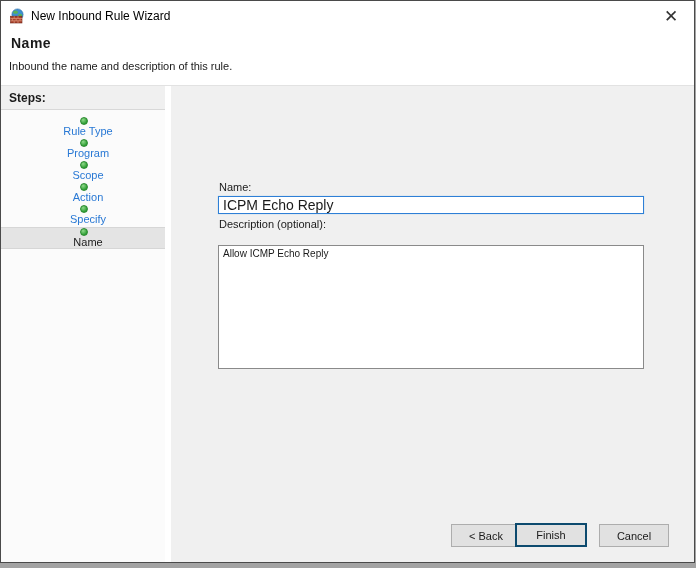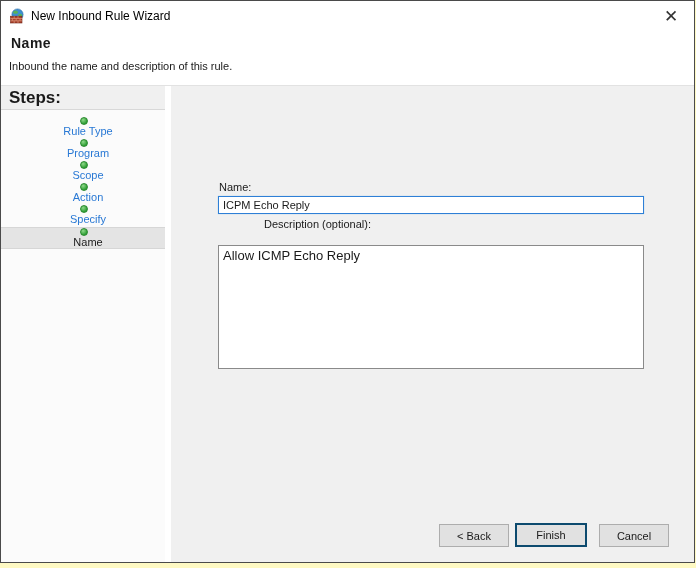--- a/index.html
+++ b/index.html
@@ -1,59 +1,59 @@
 <!DOCTYPE html>
 <html><head>
 <meta charset="utf-8">
 <style>
   html,body{margin:0;padding:0;background:#ffffff;}
   *{box-sizing:border-box;font-family:"Liberation Sans","DejaVu Sans",sans-serif;}
-  .stage{position:relative;width:696px;height:568px;background:#fef9c3;overflow:hidden;}
+  .stage{position:relative;width:696px;height:568px;background:#a3a3a3;overflow:hidden;}
   .window{position:absolute;left:0;top:0;width:695px;height:563px;background:#ffffff;
           border:1px solid #4a4a4a;}
   
   .titlebar{position:absolute;left:0;top:0;width:100%;height:30px;background:#ffffff;}
   .app-icon{position:absolute;left:8px;top:7px;width:16px;height:16px;}
   .title-text{position:absolute;left:30px;top:0;height:30px;line-height:30px;
               font-size:12px;color:#000000;}
   .close-btn{position:absolute;right:8px;top:2px;width:30px;height:26px;display:flex;
              align-items:center;justify-content:center;font-size:17px;color:#333333;
              cursor:default;background:transparent;border:none;}
   
   .page-heading{position:absolute;left:10px;top:34px;font-size:14px;font-weight:bold;
                 color:#1a1a1a;letter-spacing:.5px;}
   .page-subtitle{position:absolute;left:8px;top:59px;font-size:11px;color:#1a1a1a;}
   .header-divider{position:absolute;left:0;top:84px;width:100%;height:1px;background:#e2e2e2;}
   
   .sidebar{position:absolute;left:0;top:85px;width:164px;bottom:0;background:#fbfbfb;}
   .steps-header{height:24px;line-height:24px;padding-left:8px;background:#f0f0f0;
-                border-bottom:1px solid #d8d8d8;font-size:17px;font-weight:bold;color:#1a1a1a;}
+                border-bottom:1px solid #d8d8d8;font-size:12px;font-weight:bold;color:#1a1a1a;}
   .steps-list{position:absolute;left:0;top:31px;width:100%;}
   .step-item{display:flex;align-items:center;height:22px;padding-left:10px;cursor:default;flex-direction:column;}
   .step-item.active{background:#e4e4e4;border-top:1px solid #d6d6d6;border-bottom:1px solid #d6d6d6;height:22px;}
   .step-bullet{width:8px;height:8px;border-radius:50%;flex:0 0 8px;margin-right:8px;
                background:radial-gradient(circle at 35% 30%,#8fd98a,#2f9e35 70%);
                border:1px solid #2a8a2f;}
   .step-label{font-size:11px;color:#2878d4;}
   .step-item.active .step-label{color:#1a1a1a;}
   
   .content{position:absolute;left:170px;top:85px;right:0;bottom:0;background:#f0f0f0;}
   .field-label{position:absolute;font-size:11px;color:#1a1a1a;}
   .name-label{left:48px;top:95px;}
   .name-input{position:absolute;left:47px;top:110px;width:426px;height:18px;
-              border:1px solid #2e7fd6;background:#ffffff;font-size:11px;color:#1a1a1a;
+              border:1px solid #2e7fd6;background:#ffffff;font-size:14px;color:#1a1a1a;
               padding:1px 4px;outline:none;box-shadow:0 0 1px #9cc7ee;}
-  .desc-label{left:48px;top:132px;margin-left:45px;}
+  .desc-label{left:48px;top:132px;}
   .desc-textarea{position:absolute;left:47px;top:159px;width:426px;height:124px;
-                 border:1px solid #8a8a8a;background:#ffffff;font-size:13px;color:#1a1a1a;
+                 border:1px solid #8a8a8a;background:#ffffff;font-size:10px;color:#1a1a1a;
                  padding:2px 4px;resize:none;outline:none;}
   
   .btn{position:absolute;top:438px;height:23px;background:#e1e1e1;border:1px solid #adadad;
        font-size:11px;color:#1a1a1a;cursor:default;padding:0;}
-  .btn-back{left:268px;width:70px;}
+  .btn-back{left:280px;width:70px;}
   .btn-finish{left:344px;width:72px;height:24px;top:437px;border:2px solid #0c4a6e;background:#e1e1e1;}
   .btn-cancel{left:428px;width:70px;}
 </style>
 </head>
 <body>
 
 <div class="stage">
   <div class="window">
 
     <div class="titlebar">

